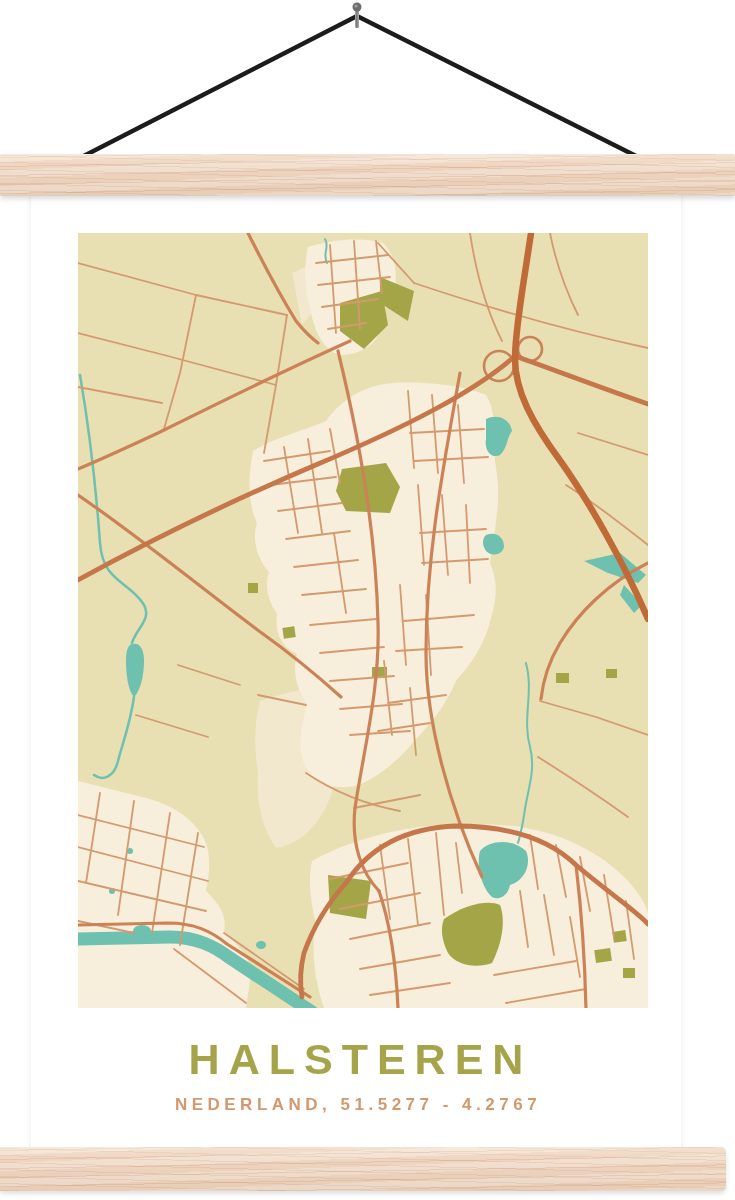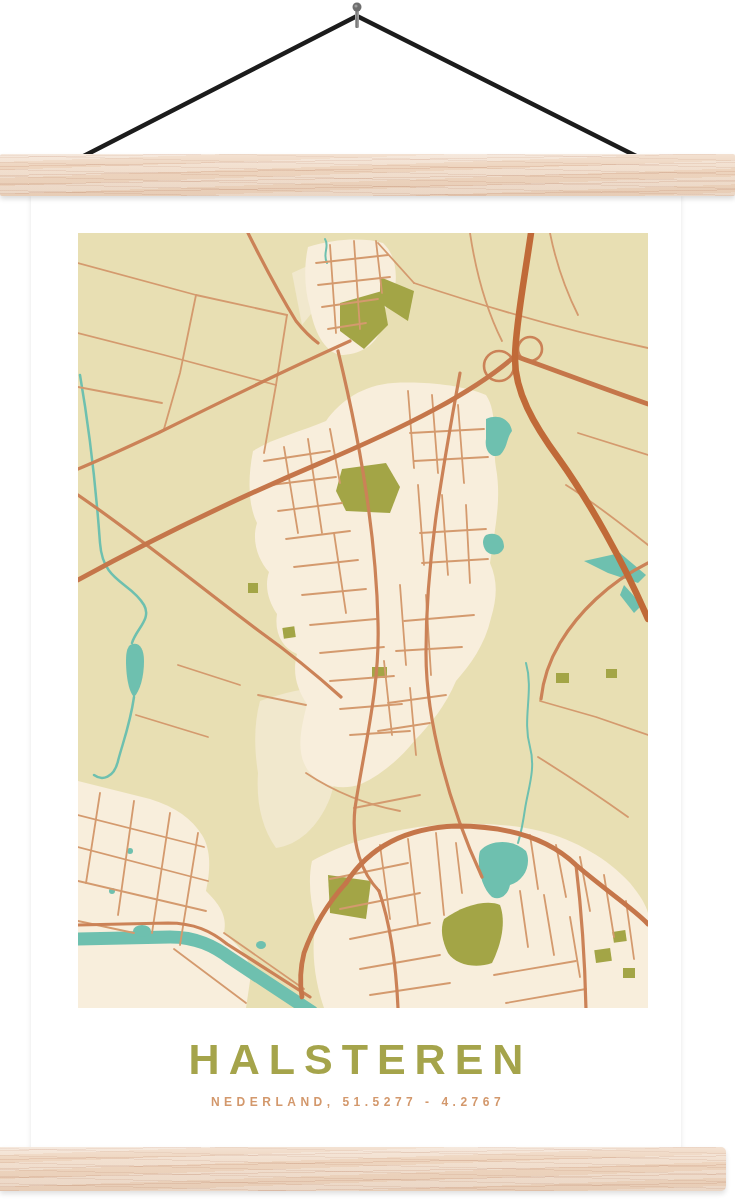--- a/index.html
+++ b/index.html
@@ -26,21 +26,21 @@
     position:absolute;left:31px;top:196px;width:650px;height:966px;z-index:1;
     background:#fff;box-shadow:0 0 5px rgba(0,0,0,.10);
   }
   .map-frame{position:absolute;left:47px;top:37px;width:570px;height:775px;}
   .caption{position:absolute;left:0;right:0;top:842px;text-align:center;z-index:2;}
   .poster-title{
     font-size:43px;font-weight:bold;letter-spacing:9px;line-height:1;
     color:var(--title-green,#a5a44b);white-space:nowrap;margin-left:9px;
   }
   .poster-subtitle{
-    margin-top:14px;margin-left:4px;font-size:12px;font-weight:bold;letter-spacing:4.5px;
+    margin-top:14px;margin-left:4px;font-size:17px;font-weight:bold;letter-spacing:4.5px;
     color:var(--subtitle-orange,#d3986c);white-space:nowrap;
   }
   
   .m-bg{fill:var(--map-bg,#e8dfb3);}
   .m-pale{fill:var(--map-urban-pale,#f1e8cd);}
   .m-urban{fill:var(--map-urban,#f8eedc);}
   .m-green{fill:var(--map-green,#a3a546);}
   .m-water{fill:var(--map-water,#6ec0af);}
   .m-water-ln{stroke:var(--map-water,#6ec0af);fill:none;stroke-linecap:round;}
   .rd-min{stroke:var(--road-minor,#d49a6e);stroke-width:1.8;fill:none;stroke-linecap:round;stroke-linejoin:round;}

